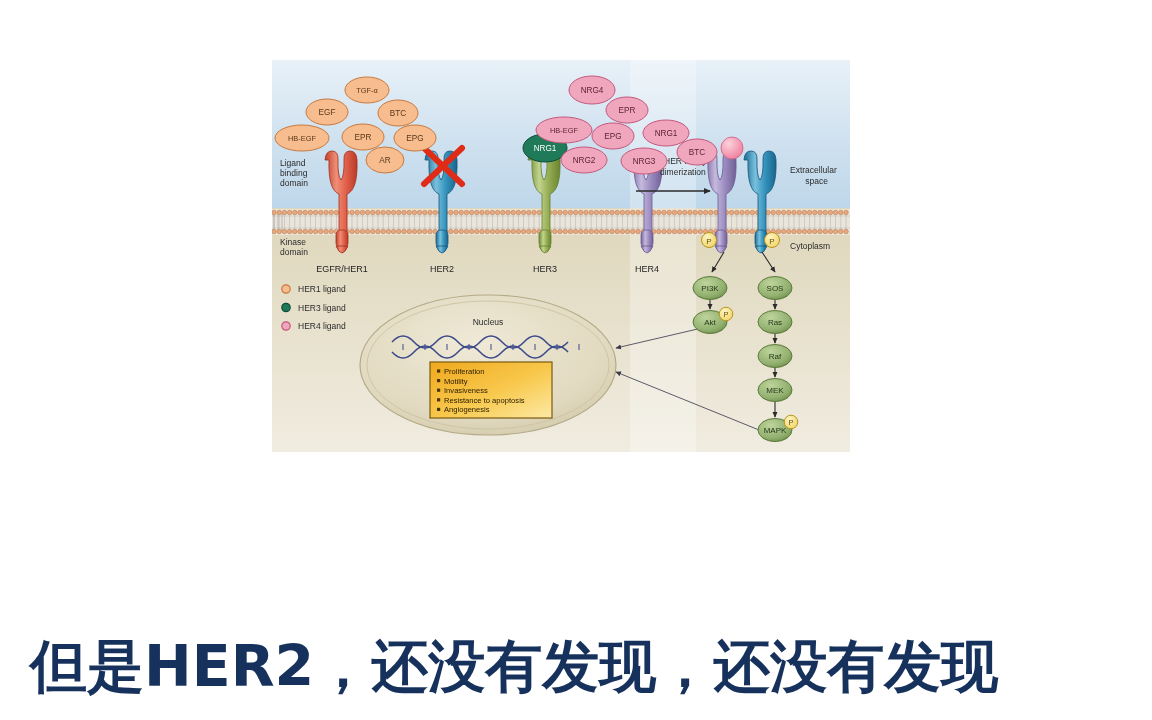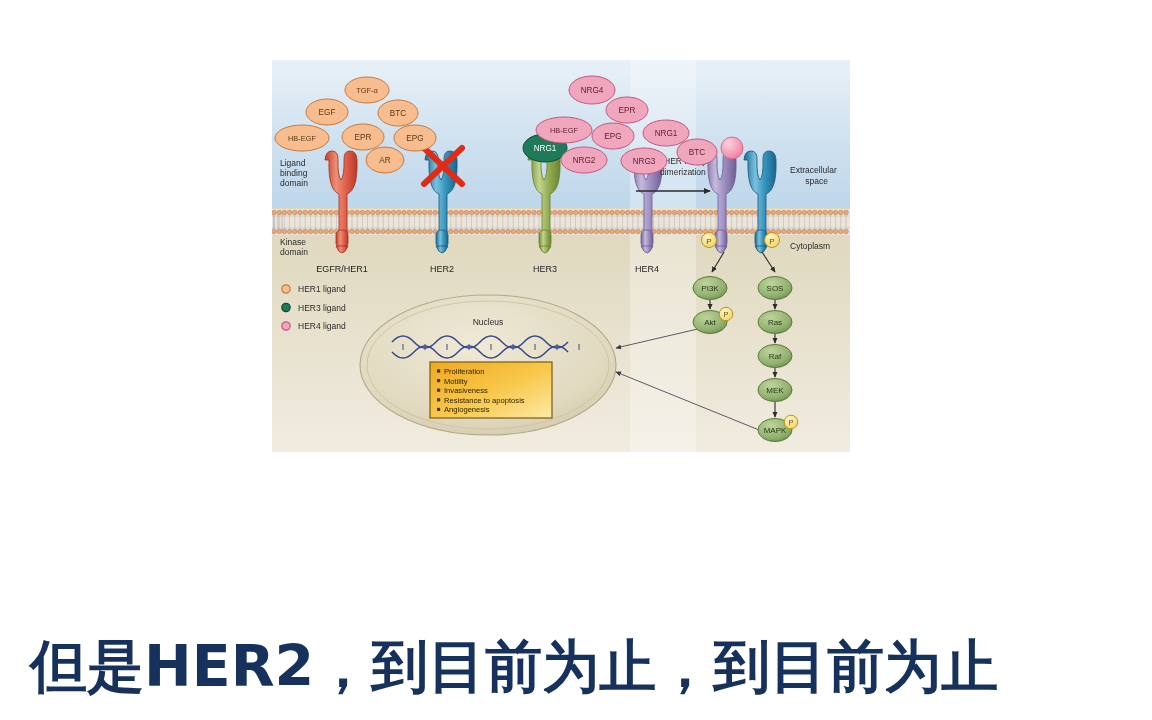--- a/index.html
+++ b/index.html
@@ -696,17 +696,17 @@
           </g>
           <g>
             <circle cx="14" cy="266" r="4.2" fill="#f0a7bd" stroke="#c4587c" stroke-width="1.2"></circle>
             <text x="26" y="269" font-size="8.5" fill="#2b2b2b">HER4 ligand</text>
           </g>
         </g>
     </svg>
   </div>
 
   <div id="caption">
-    <span class="cap-line">但是HER2，到目前为止，到目前为止</span>
+    <span class="cap-line">但是HER2，还没有发现，还没有发现</span>
     
   </div>
 
 </div>
 
 </body></html>

